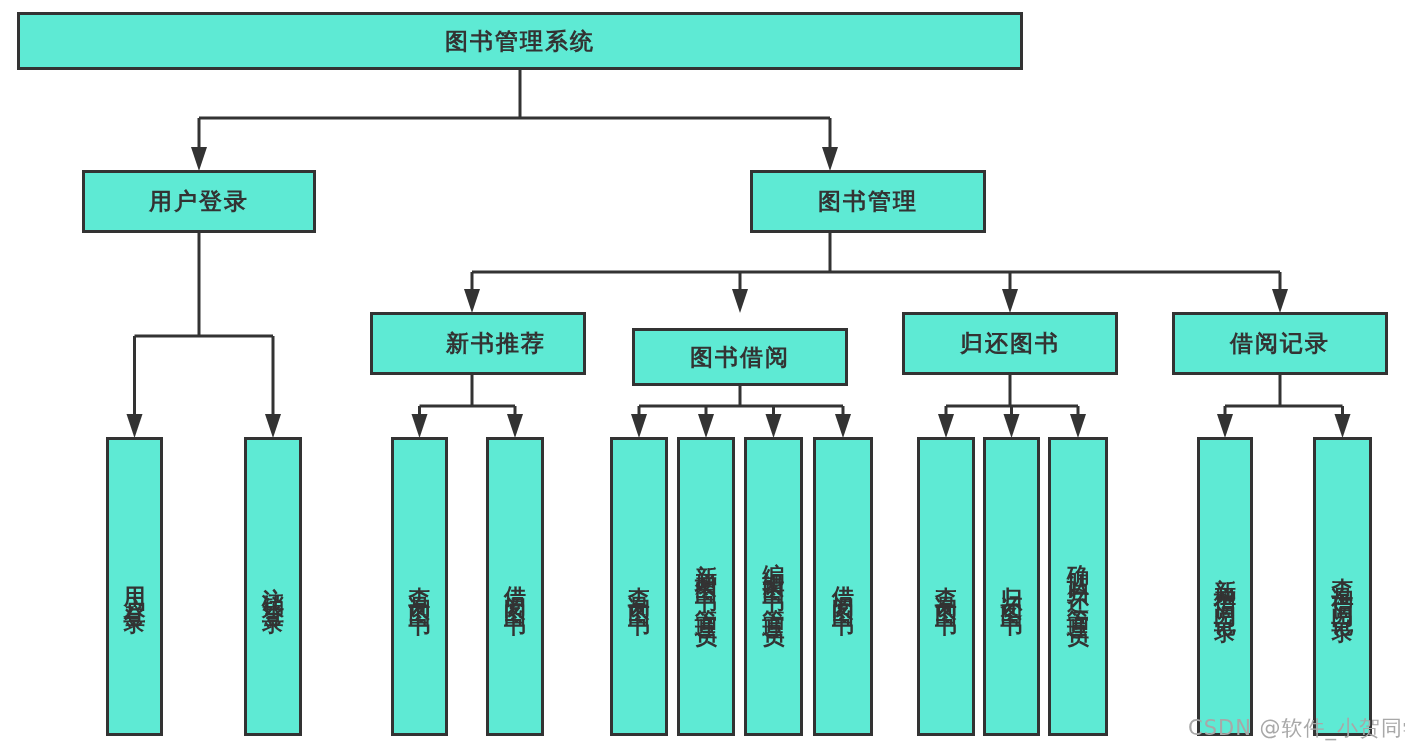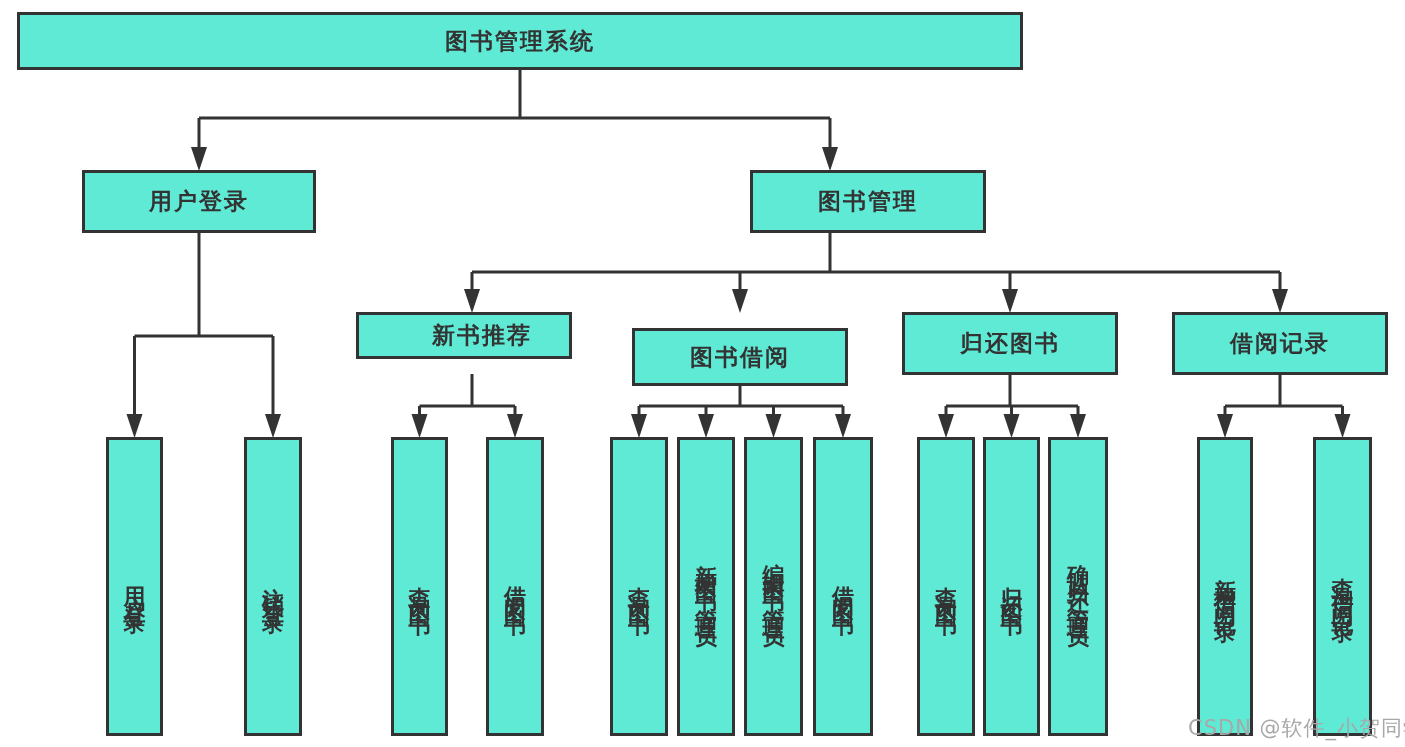--- a/index.html
+++ b/index.html
@@ -108,21 +108,21 @@
   <div id="nodes-layer">
       <div class="node horizontal" style="left: 17px; top: 12px; width: 1006px; height: 58px;">
         <span class="htext">图书管理系统</span>
       </div>
       <div class="node horizontal" style="left: 82px; top: 170px; width: 234px; height: 63px;">
         <span class="htext">用户登录</span>
       </div>
       <div class="node horizontal" style="left: 712px; top: 170px; width: 236px; height: 63px; margin-left: 38px;">
         <span class="htext">图书管理</span>
       </div>
-      <div class="node horizontal" style="left: 356px; top: 312px; width: 216px; height: 47px; padding-left: 36px;">
+      <div class="node horizontal" style="left: 370px; top: 312px; width: 216px; height: 63px; padding-left: 36px;">
         <span class="htext">新书推荐</span>
       </div>
       <div class="node horizontal" style="left: 632px; top: 328px; width: 216px; height: 58px;">
         <span class="htext">图书借阅</span>
       </div>
       <div class="node horizontal" style="left: 902px; top: 312px; width: 216px; height: 63px;">
         <span class="htext">归还图书</span>
       </div>
       <div class="node horizontal" style="left: 1172px; top: 312px; width: 216px; height: 63px;">
         <span class="htext">借阅记录</span>

